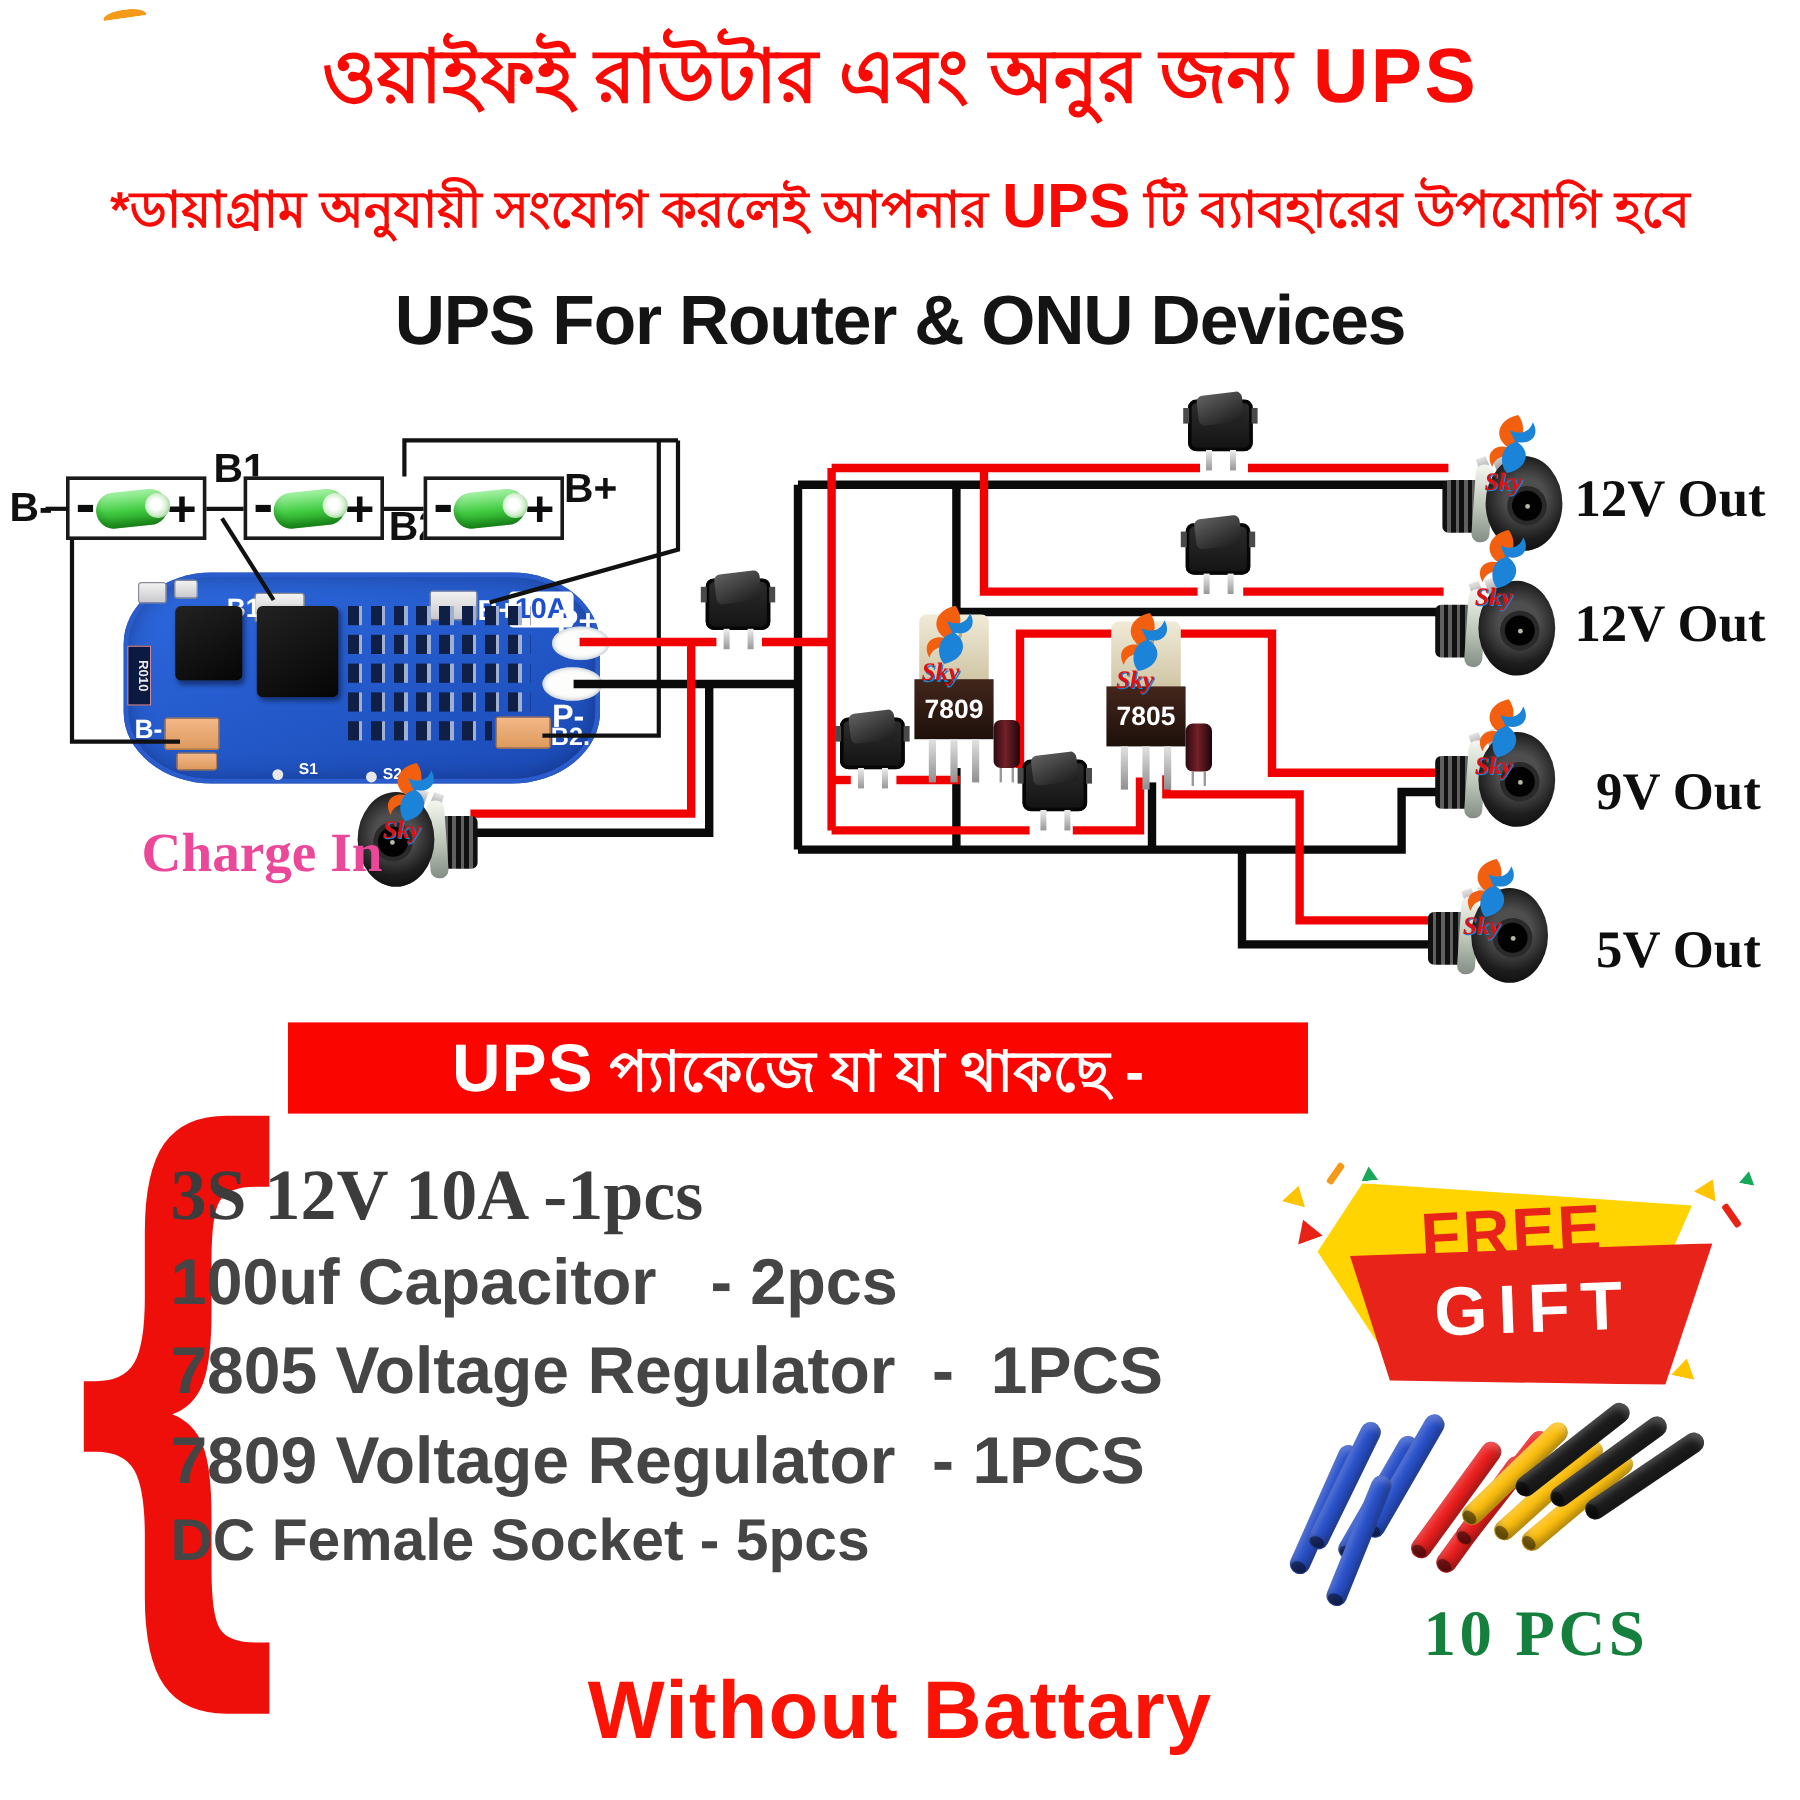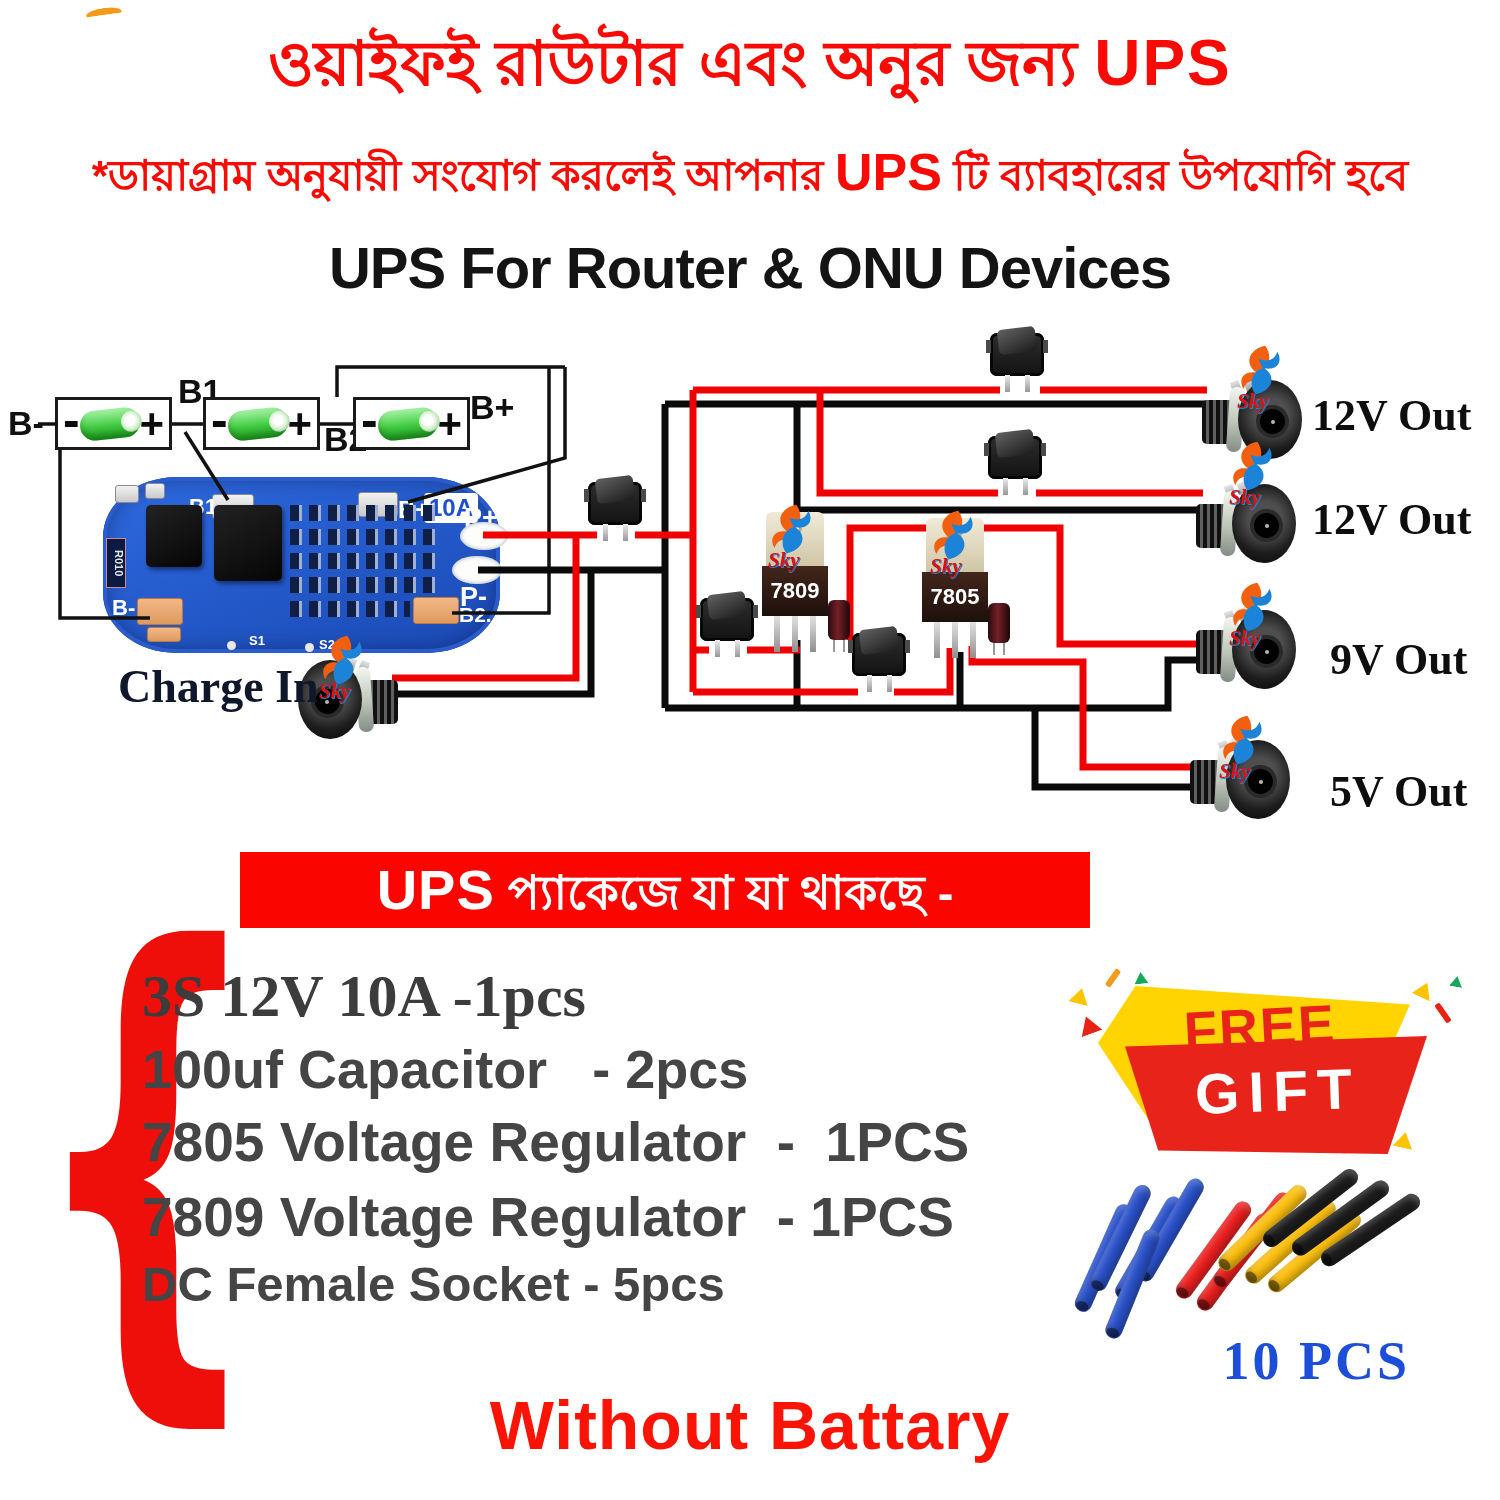--- a/index.html
+++ b/index.html
@@ -100,22 +100,22 @@
   .jk-dot{position:absolute;left:69px;top:40px;width:4px;height:4px;border-radius:50%;background:#b9b9a8;}
 
   
   .sky{position:absolute;width:56px;height:70px;z-index:6;}
   .sky-text{position:absolute;left:5px;bottom:0;font-family:"Liberation Serif",serif;
     font-style:italic;font-weight:700;font-size:21px;color:#e01010;text-shadow:1px 1px 0 #1b83d8;}
 
   
   .outlabel{position:absolute;font-family:"Liberation Serif",serif;font-weight:700;
     font-size:44px;color:#0e0e0e;z-index:5;}
-  .charge-label{position:absolute;left:118px;top:660px;font-family:"Liberation Serif",serif;
-    font-weight:700;font-size:46px;color:#0f172a;z-index:5;}
+  .charge-label{position:absolute;left:118px;top:684px;font-family:"Liberation Serif",serif;
+    font-weight:700;font-size:46px;color:#ec4899;z-index:5;}
 
   
   .banner{position:absolute;left:240px;top:852px;width:850px;height:76px;text-align:center;
     line-height:76px;z-index:2;}
   .banner-ups{color:#fff;font-weight:900;font-size:56px;letter-spacing:1px;}
   .banner-bn{color:#fff;font-weight:800;font-size:47px;}
   .brace{position:absolute;left:28px;top:928px;font-family:"DejaVu Sans",sans-serif;
     font-size:540px;line-height:0.84;color:#ee0f0a;transform:scale(0.62,1.0);
     transform-origin:left top;z-index:2;font-weight:700;}
   .pkg-item{position:absolute;left:142px;color:#454545;font-weight:700;white-space:pre;z-index:2;}
@@ -137,22 +137,22 @@
     color:#ffffff;font-weight:900;font-size:57px;transform:rotate(-2deg);letter-spacing:9px;}
   .conf{position:absolute;z-index:2;}
   .tri{clip-path:polygon(50% 0,0 100%,100% 100%);}
   .stick{border-radius:2px;}
   .tube{position:absolute;width:17px;height:116px;border-radius:9px;z-index:2;
     box-shadow:inset -4px -6px 8px rgba(0,0,0,.35), inset 3px 4px 6px rgba(255,255,255,.25);}
   .tube::after{content:"";position:absolute;left:2px;bottom:1px;width:13px;height:9px;
     border-radius:50%;background:rgba(0,0,0,.45);}
   .t-blue{background:#2a52cc;}.t-red{background:#ee1f1f;}
   .t-yellow{background:#ffc210;}.t-black{background:#1d1d1d;}
-  .gift-qty{position:absolute;left:1150px;top:1330px;width:260px;text-align:right;z-index:2;
-    font-family:"Liberation Serif",serif;font-weight:900;font-size:54px;color:#1d4ed8;letter-spacing:3px;}
+  .gift-qty{position:absolute;left:1150px;top:1330px;width:260px;text-align:center;z-index:2;
+    font-family:"Liberation Serif",serif;font-weight:900;font-size:54px;color:#15803d;letter-spacing:3px;}
   .gift-note{position:absolute;left:1130px;top:1402px;width:280px;text-align:center;z-index:2;
     font-family:"Liberation Serif",serif;font-style:italic;font-weight:700;font-size:42px;color:#2518d8;}
 
   
   .footer-note{position:absolute;left:0;right:0;top:1386px;text-align:center;z-index:2;
     font-weight:800;font-size:68px;color:#fb1405;letter-spacing:1px;}
 </style>
 </head>
 <body>
 

